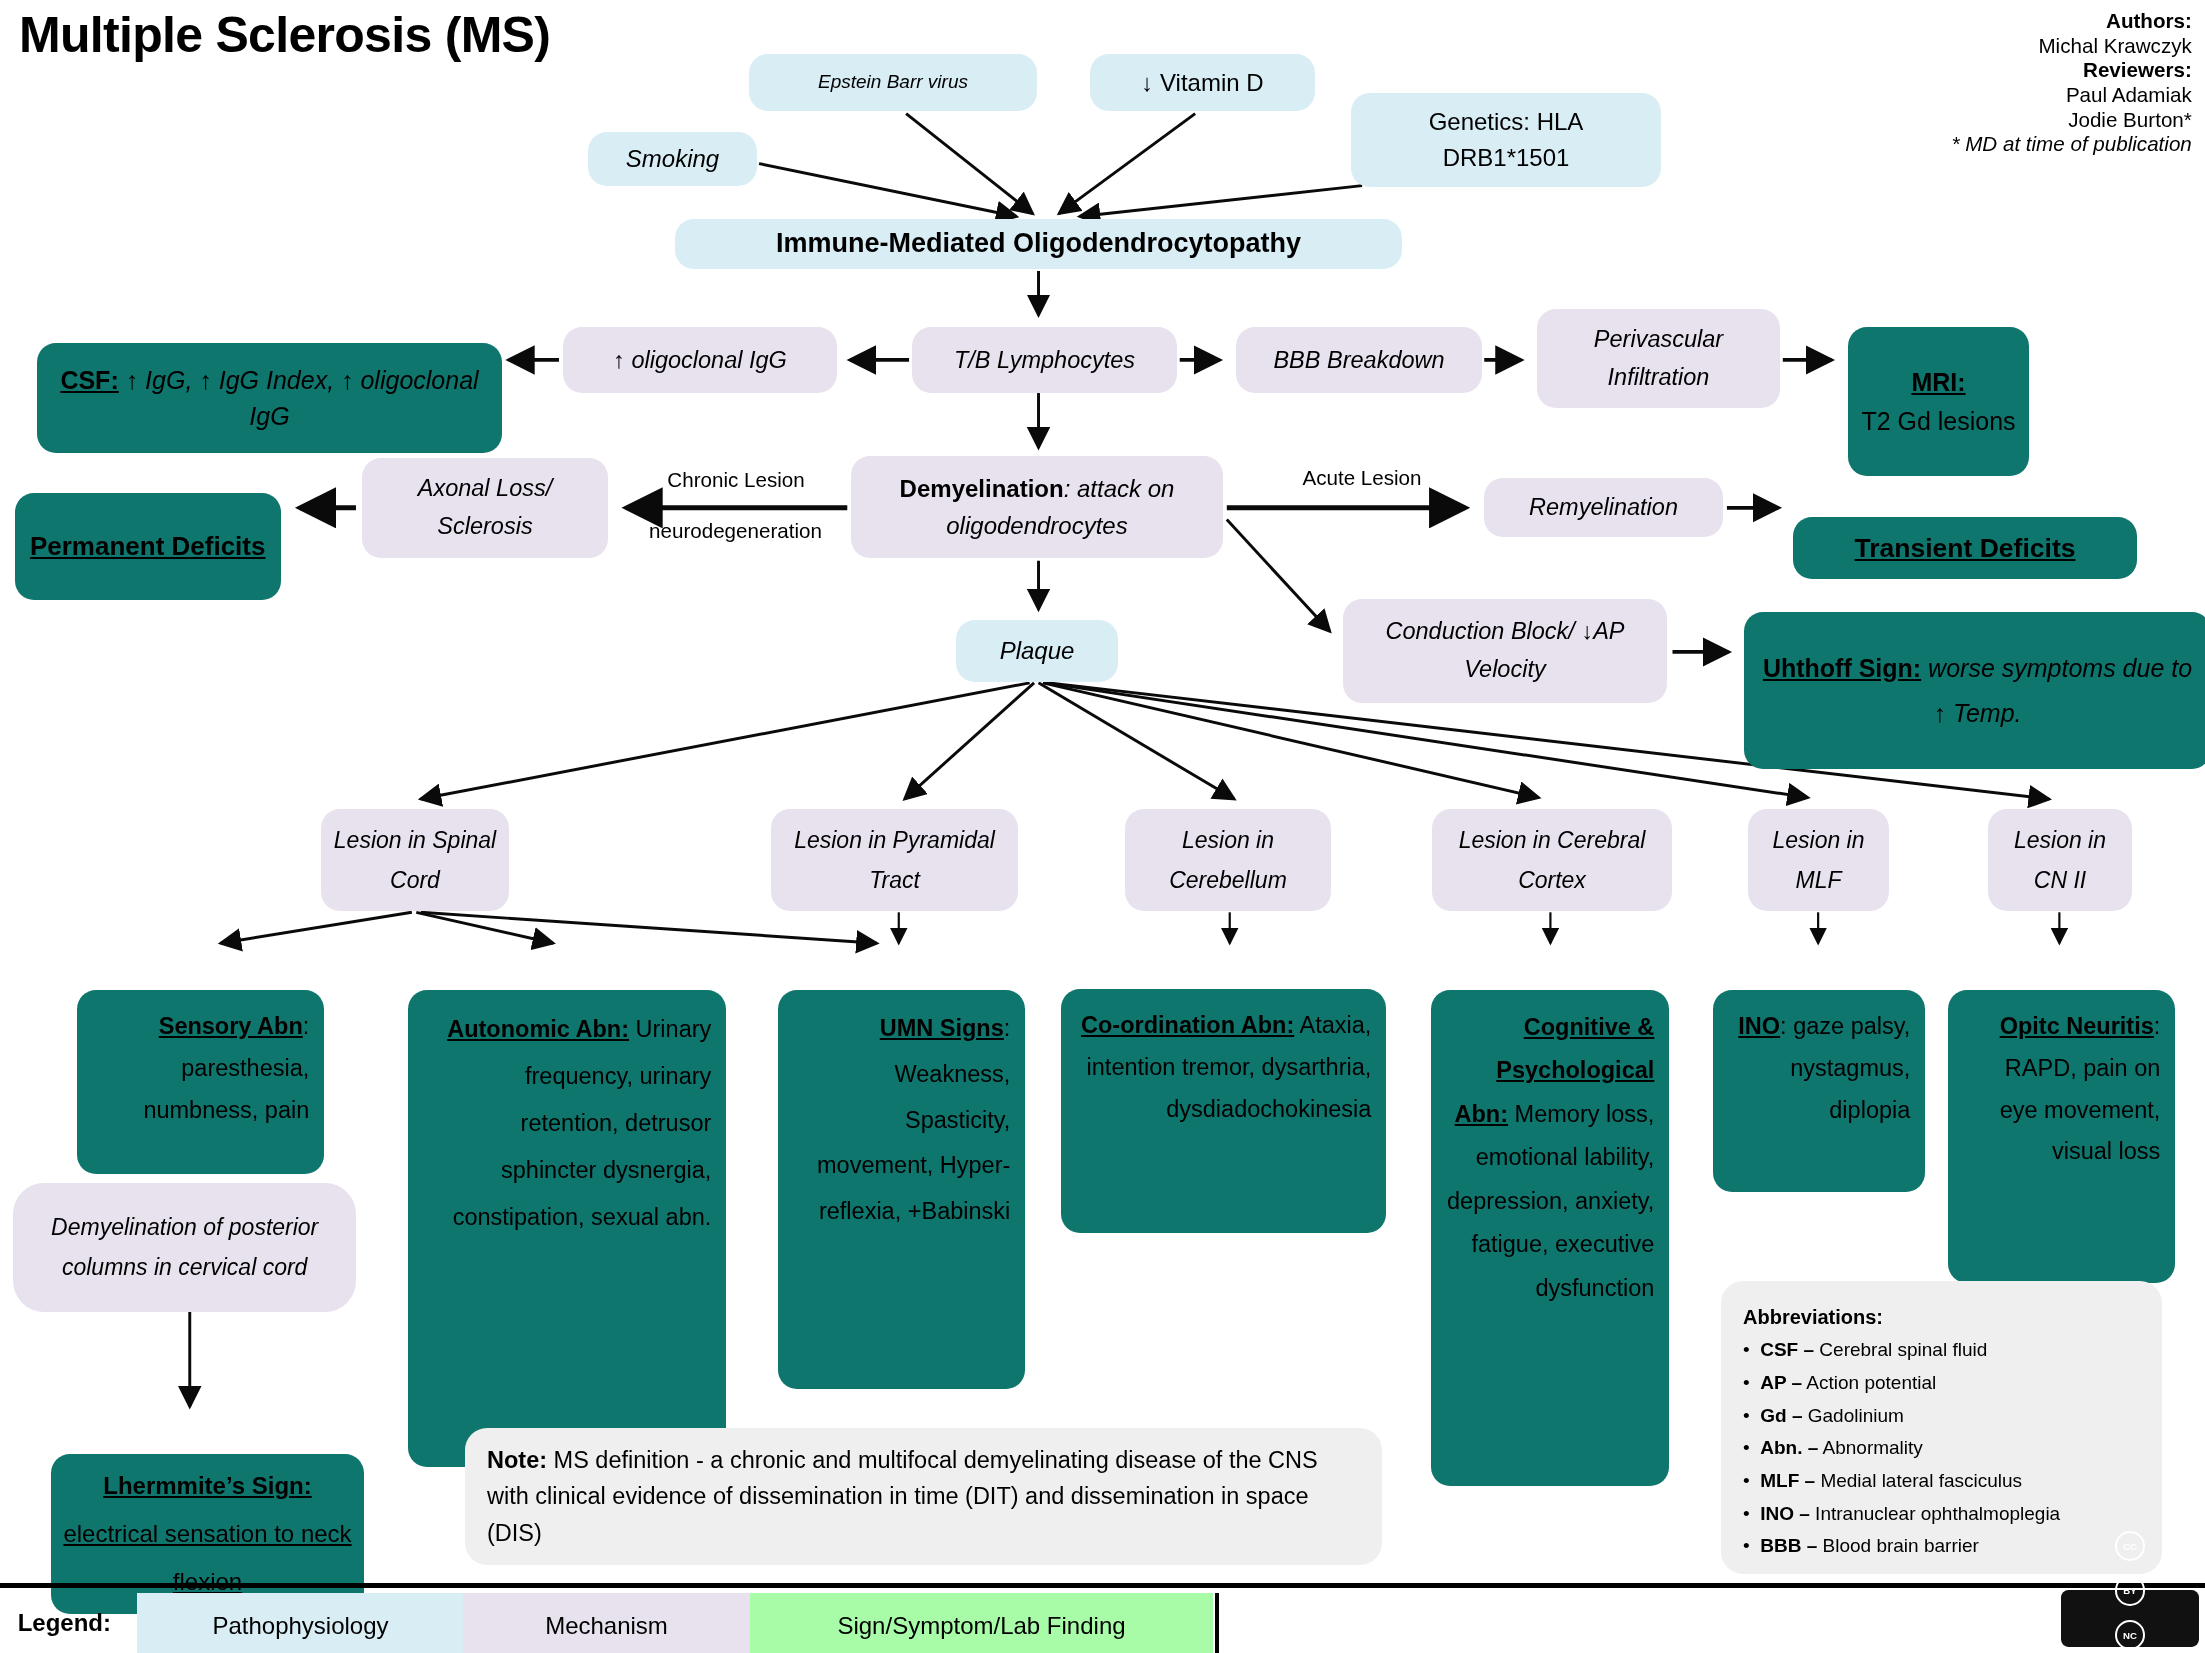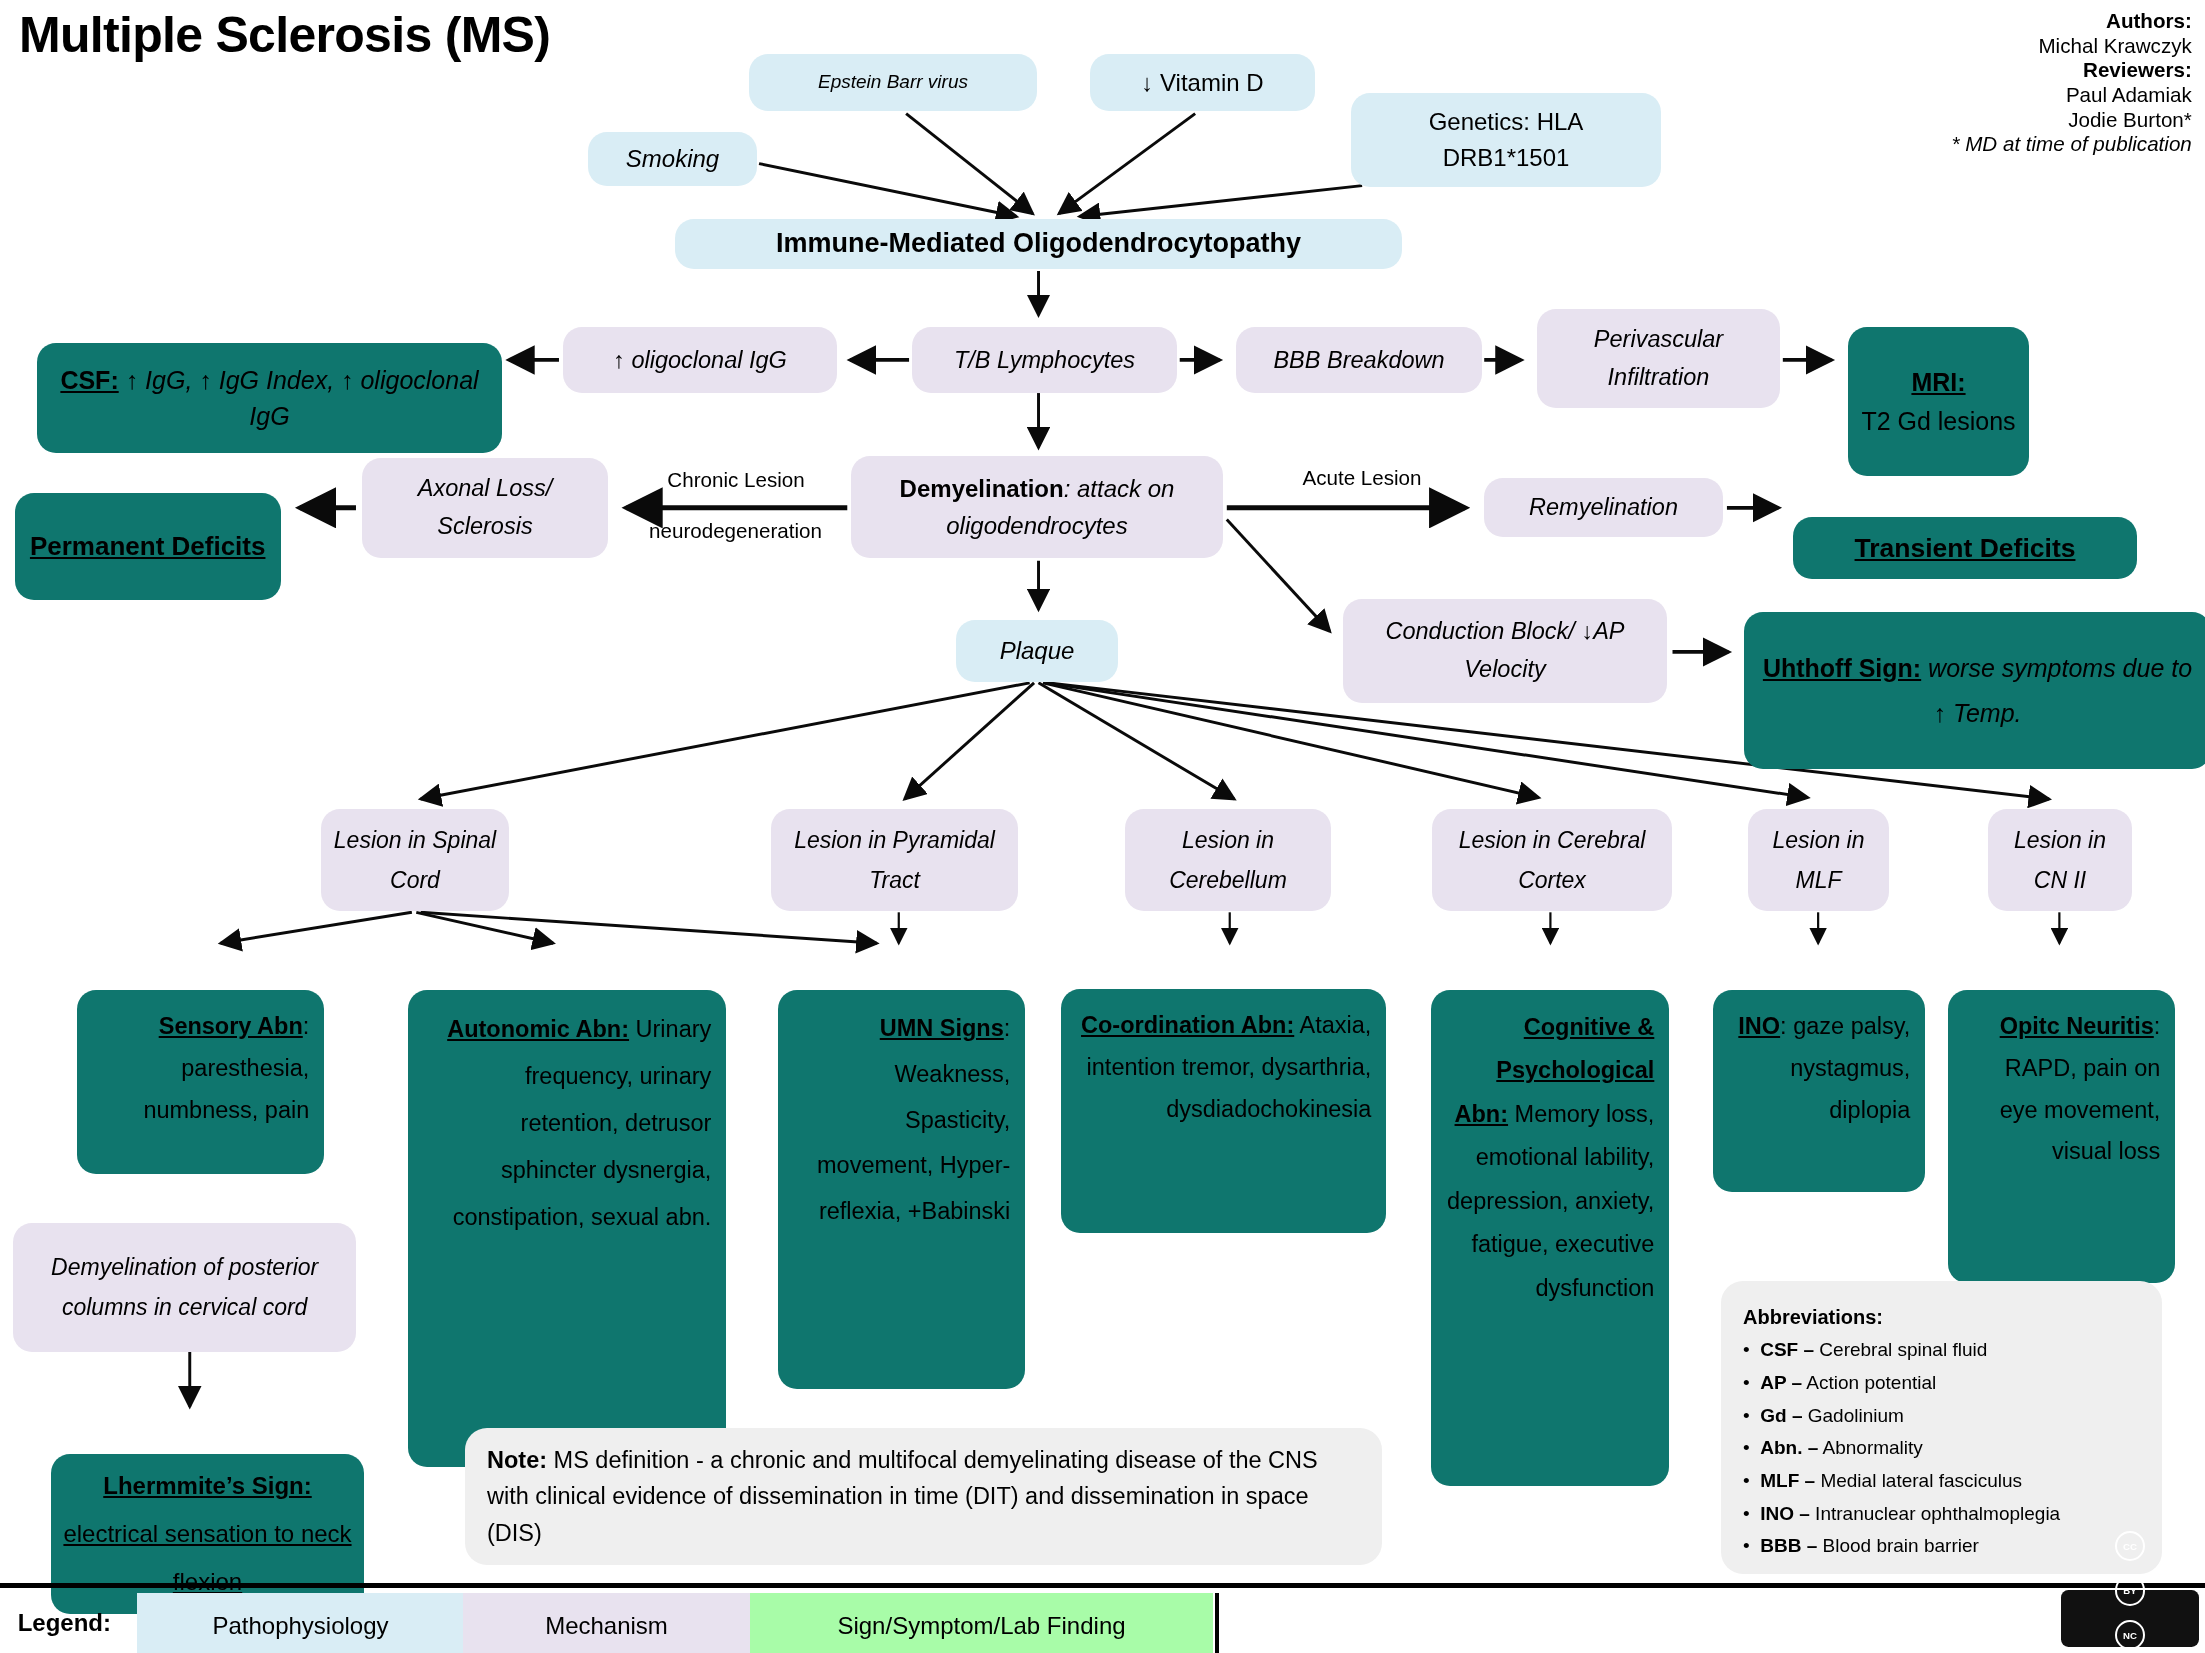--- a/index.html
+++ b/index.html
@@ -148,21 +148,21 @@
   <div class="node green siglist" style="left:1431px;top:950px;width:238px;height:496px;font-size:23.5px;line-height:1.85;">
     <span class="tu">Cognitive &amp; Psychological Abn:</span><span> Memory loss, emotional lability, depression, anxiety, fatigue, executive dysfunction</span>
   </div>
   <div class="node green siglist" style="left:1713px;top:950px;width:212px;height:202px;font-size:23.5px;">
     <span class="tu">INO</span><span>: gaze palsy, nystagmus, diplopia</span>
   </div>
   <div class="node green siglist" style="left:1948px;top:950px;width:227px;height:293px;font-size:23.5px;">
     <span class="tu">Opitc Neuritis</span><span>: RAPD, pain on eye movement, visual loss</span>
   </div>
 
-  <div class="node lav it" style="left:13.2px;top:1223px;width:343px;height:129px;font-size:23px;line-height:1.7;">Demyelination of posterior columns in cervical cord</div>
+  <div class="node lav it" style="left:13.2px;top:1183px;width:343px;height:129px;font-size:23px;line-height:1.7;border-radius:31px;">Demyelination of posterior columns in cervical cord</div>
   <div class="node green" style="left:51px;top:1414px;width:313px;height:160px;font-size:24px;line-height:2.0;">
     <div><span class="tu">Lhermmite’s Sign:</span>
          <span class="u">electrical sensation to neck flexion</span></div>
   </div>
 
   <div class="node gray" style="left:465px;top:1428px;width:917px;height:137px;font-size:23.5px;line-height:1.55;
        justify-content:flex-start;text-align:left;padding:14.7px 22px;">
     <div><span class="b">Note:</span><span> MS definition - a chronic and multifocal demyelinating disease of the CNS with clinical evidence of dissemination in time (DIT) and dissemination in space (DIS)</span></div>
   </div>
 

